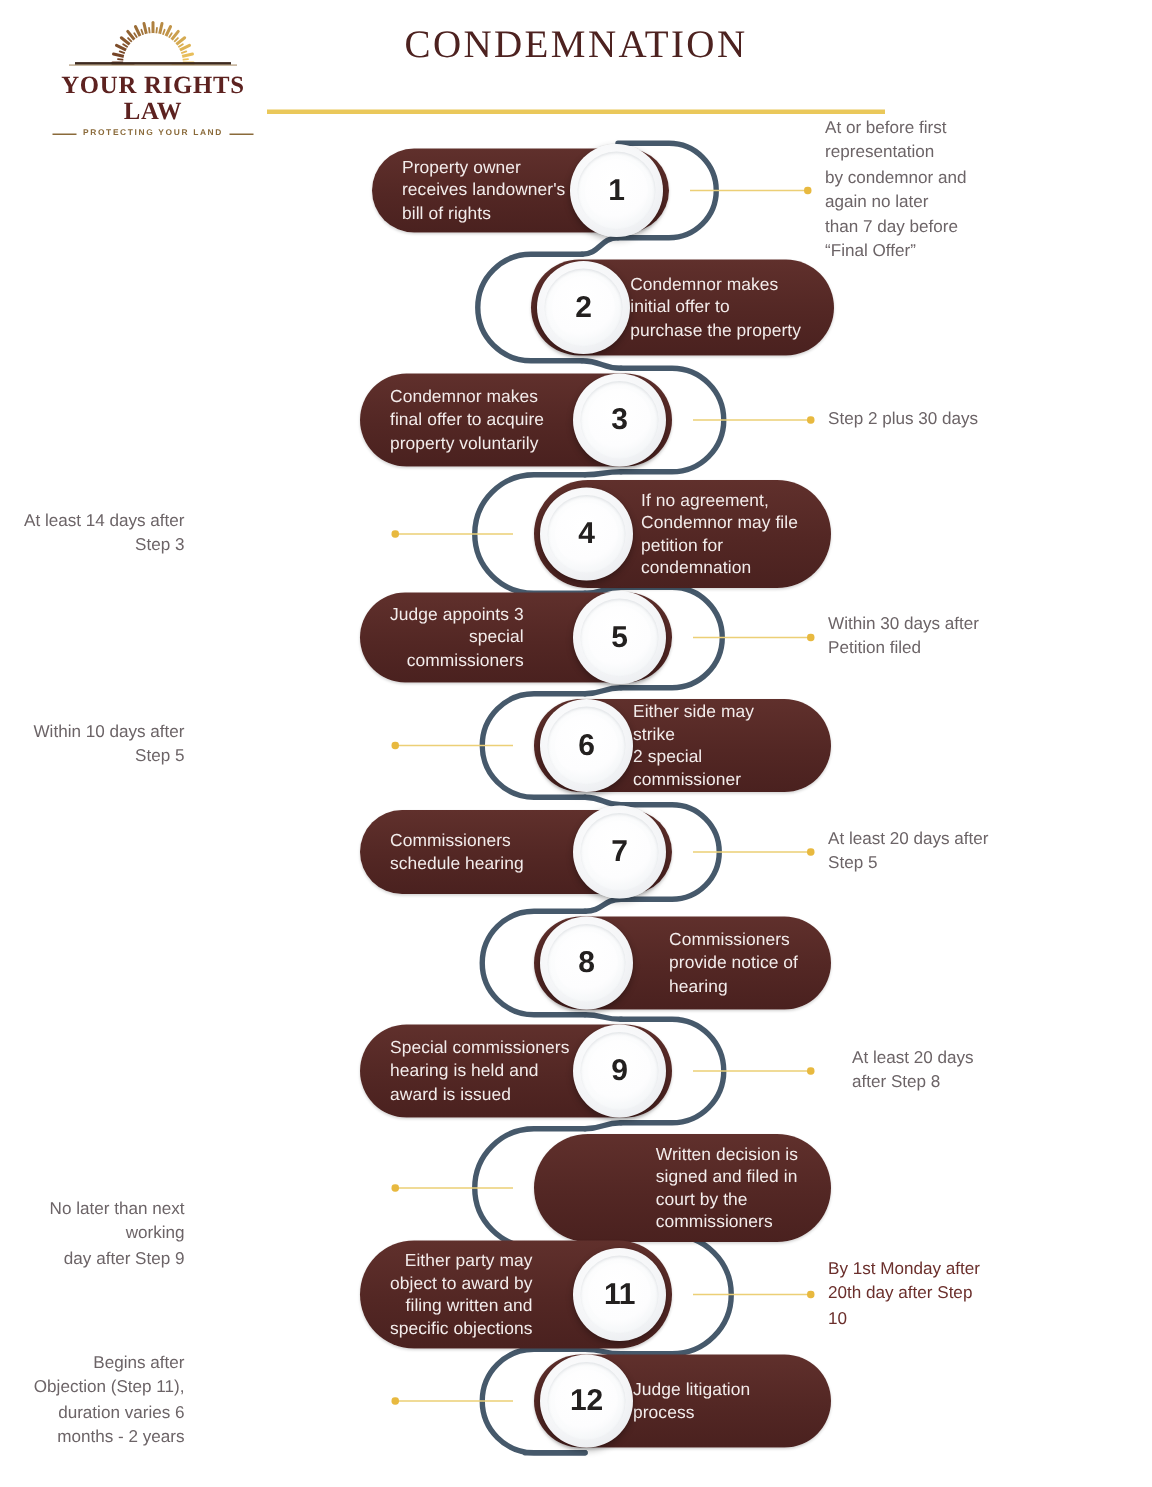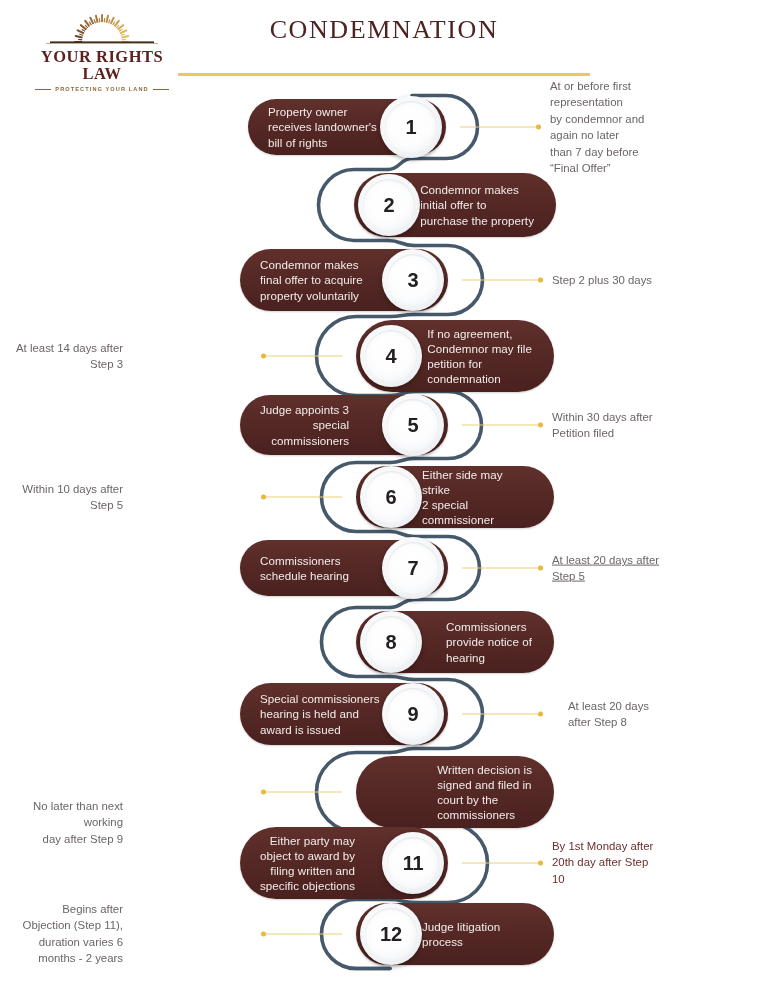--- a/index.html
+++ b/index.html
@@ -304,21 +304,21 @@
 schedule hearing</div>
         </div>
         <div class="badge" style="right: 4px;">
           <span class="badge-num">7</span>
         </div>
       </div>
       <div class="leader" style="left: 446px; top: 476px;">
         <span class="leader-line" style="width: 76px;"></span>
         <span class="leader-dot"></span>
       </div>
-      <div class="note right-side" style="left: 536px; top: 476px; text-decoration: underline;">At least 20 days after Step 5</div>
+      <div class="note right-side" style="left: 536px; top: 476px;">At least 20 days after Step 5</div>
       <div class="step" style="left: 340px; top: 519px; width: 198px; height: 62px;">
         <div class="pill right-text" style="left: 0px; width: 198px; height: 62px; border-radius: 31px;">
           <div class="pill-text" style="white-space: pre-line;">Commissioners
 provide notice of
 hearing</div>
         </div>
         <div class="badge" style="left: 4px;">
           <span class="badge-num">8</span>
         </div>
       </div>

